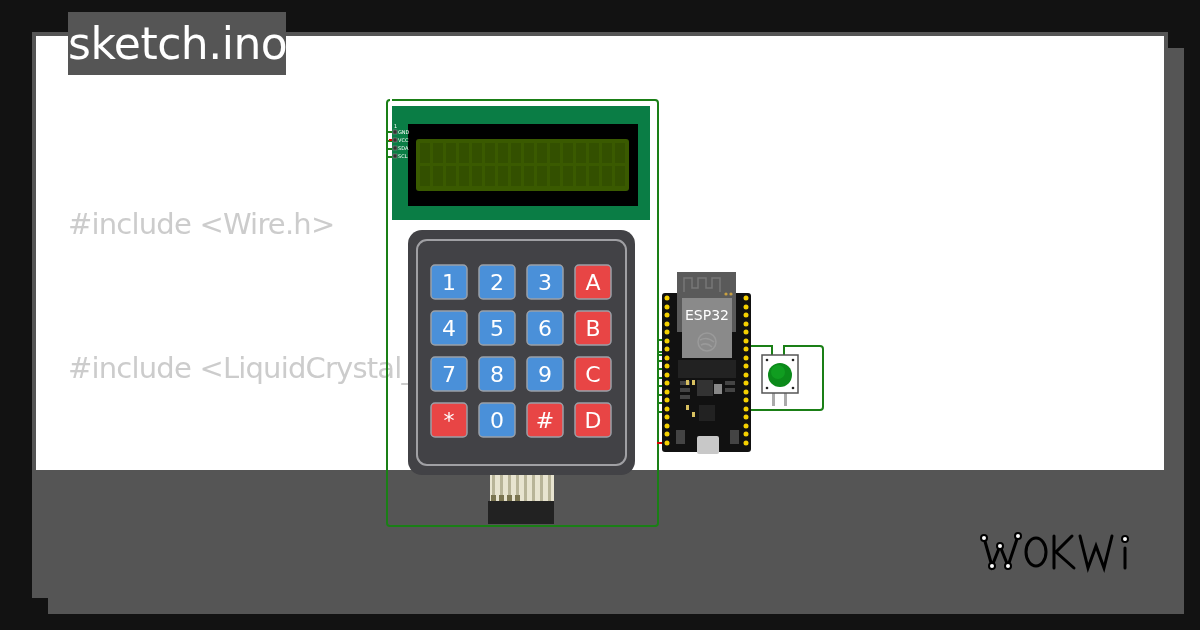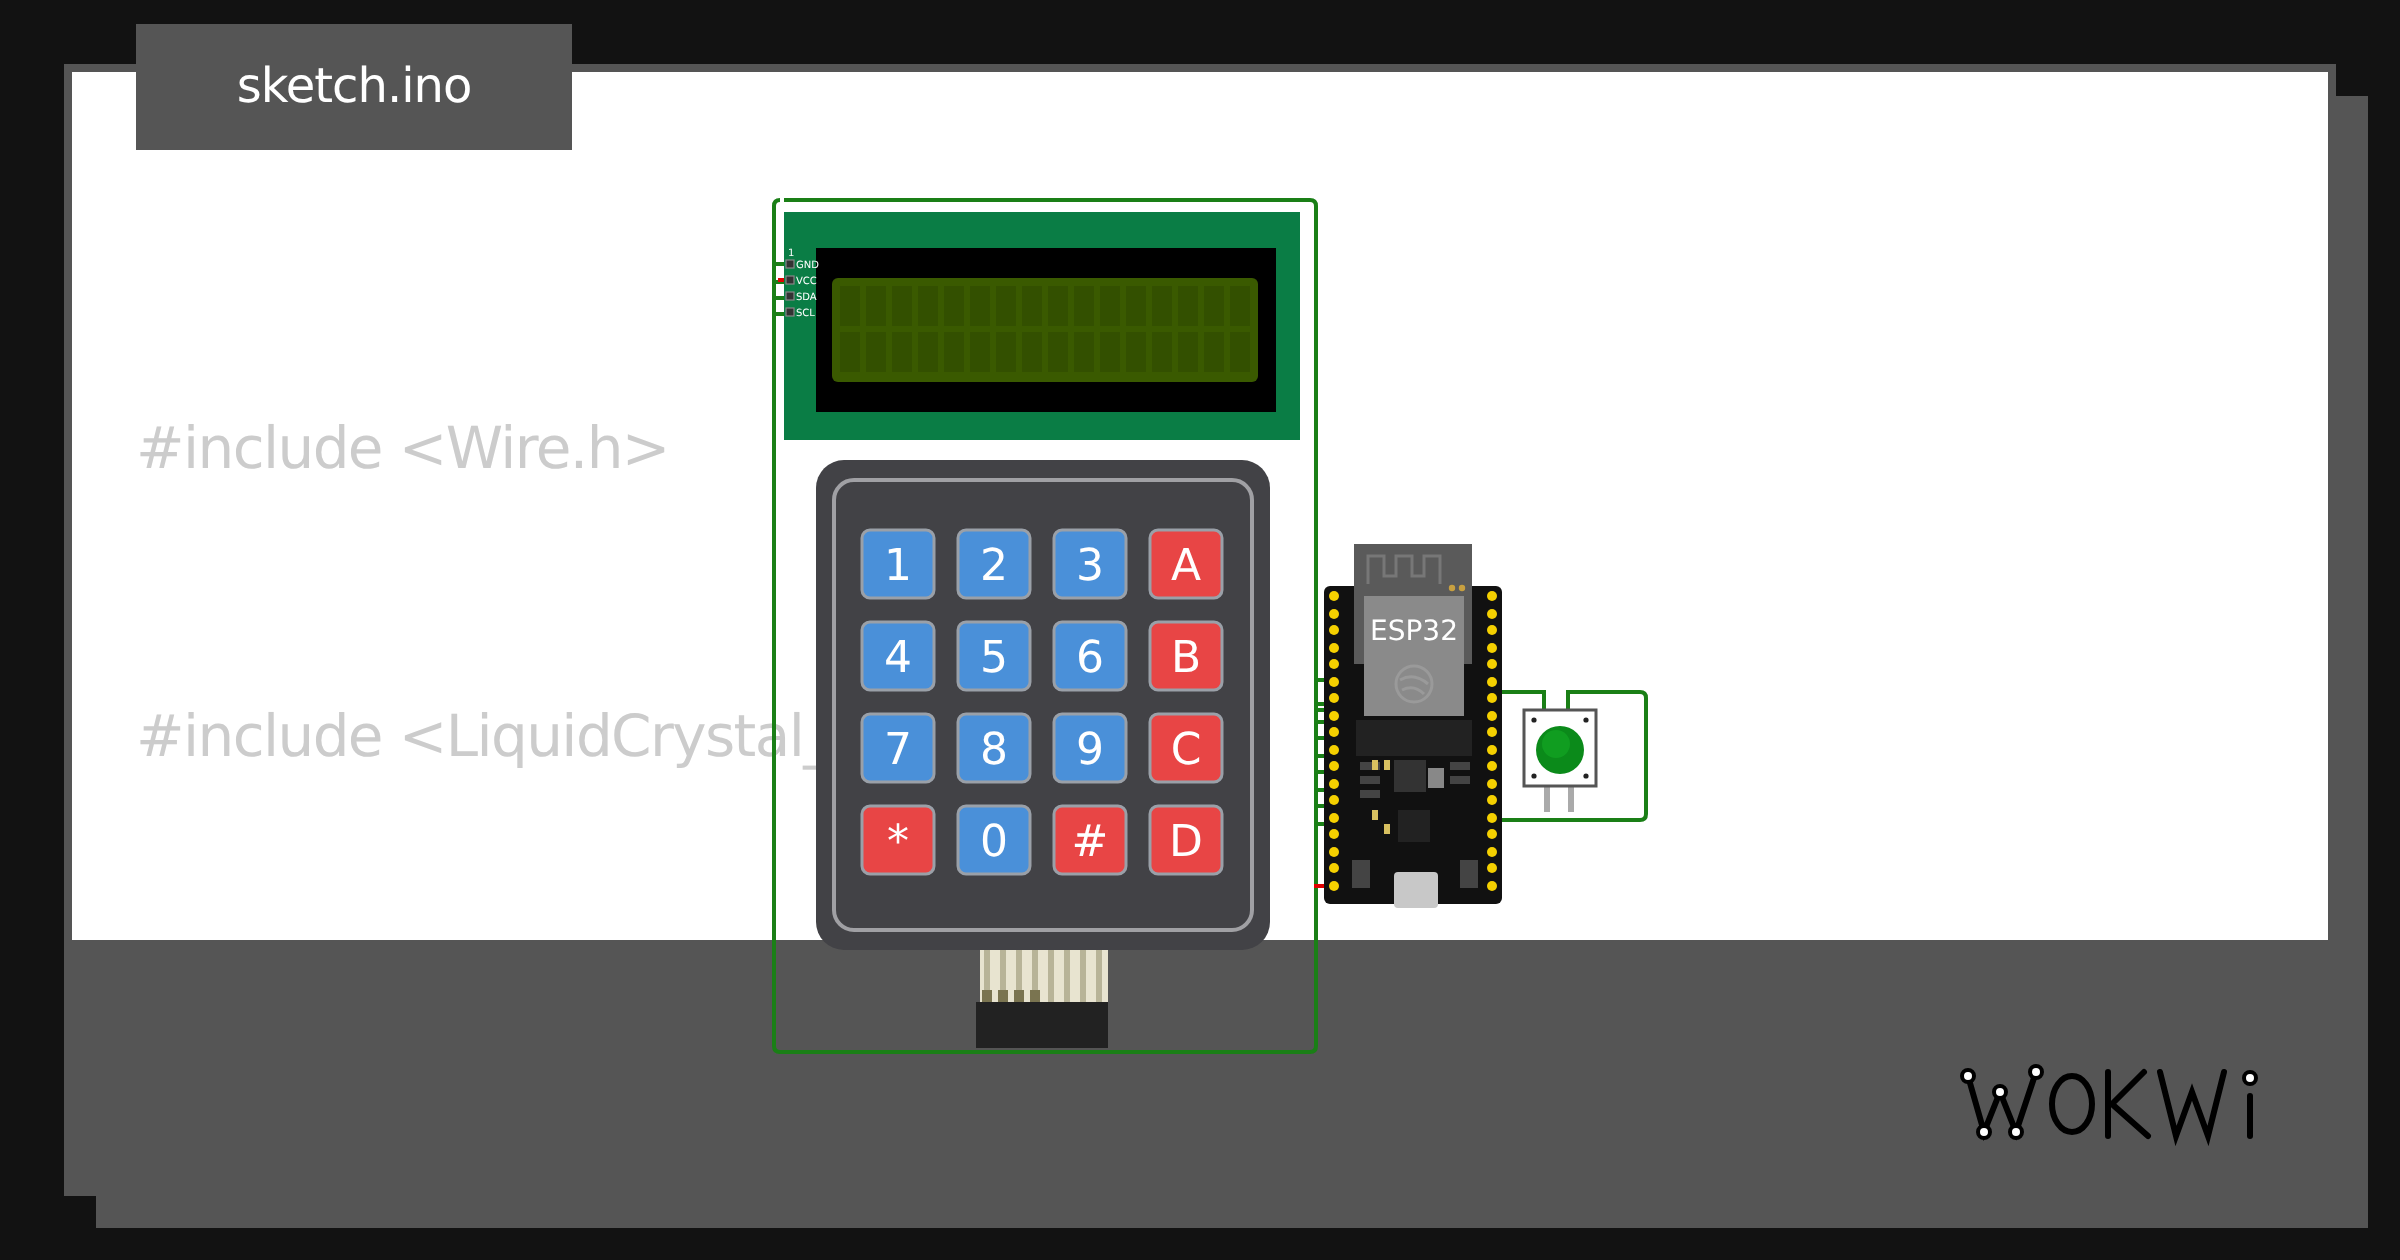--- a/index.html
+++ b/index.html
@@ -1,20 +1,20 @@
 <!DOCTYPE html>
 <html><head>
 <meta charset="utf-8">
 <style>
   html, body { margin:0; padding:0; }
   body { width:1200px; height:630px; background:#121212; position:relative; overflow:hidden; font-family:"DejaVu Sans", sans-serif; }
   .shadow { position:absolute; left:48px; top:48px; width:1136px; height:566px; background:#555555; }
   .card-border { position:absolute; left:32px; top:32px; width:1136px; height:566px; background:#555555; }
   .card { position:absolute; left:36px; top:36px; width:1128px; height:434px; background:#ffffff; overflow:hidden; }
-  .title-tab { position:absolute; left:68px; top:12px; width:218px; height:63px; background:#555555; color:#ffffff; font-family:"DejaVu Sans", sans-serif; font-size:24px; line-height:63px; text-align:center; letter-spacing:-0.5px; z-index:5; }
+  .title-tab { position:absolute; left:68px; top:12px; width:218px; height:63px; background:#555555; color:#ffffff; font-family:"DejaVu Sans", sans-serif; font-size:44px; line-height:63px; text-align:center; letter-spacing:-0.5px; z-index:5; }
   .code { position:absolute; left:32px; top:68px; margin:0; font-family:"DejaVu Sans", sans-serif; font-size:29px; line-height:48px; color:#cccccc; white-space:pre; letter-spacing:-0.8px; }
   .code div { height:48px; }
   .circuit { position:absolute; left:0; top:0; width:1200px; height:630px; z-index:3; }
   .logo { position:absolute; left:978px; top:528px; z-index:4; }
 </style>
 </head>
 <body>
 
 <div class="shadow"></div>
 <div class="card-border"></div>

